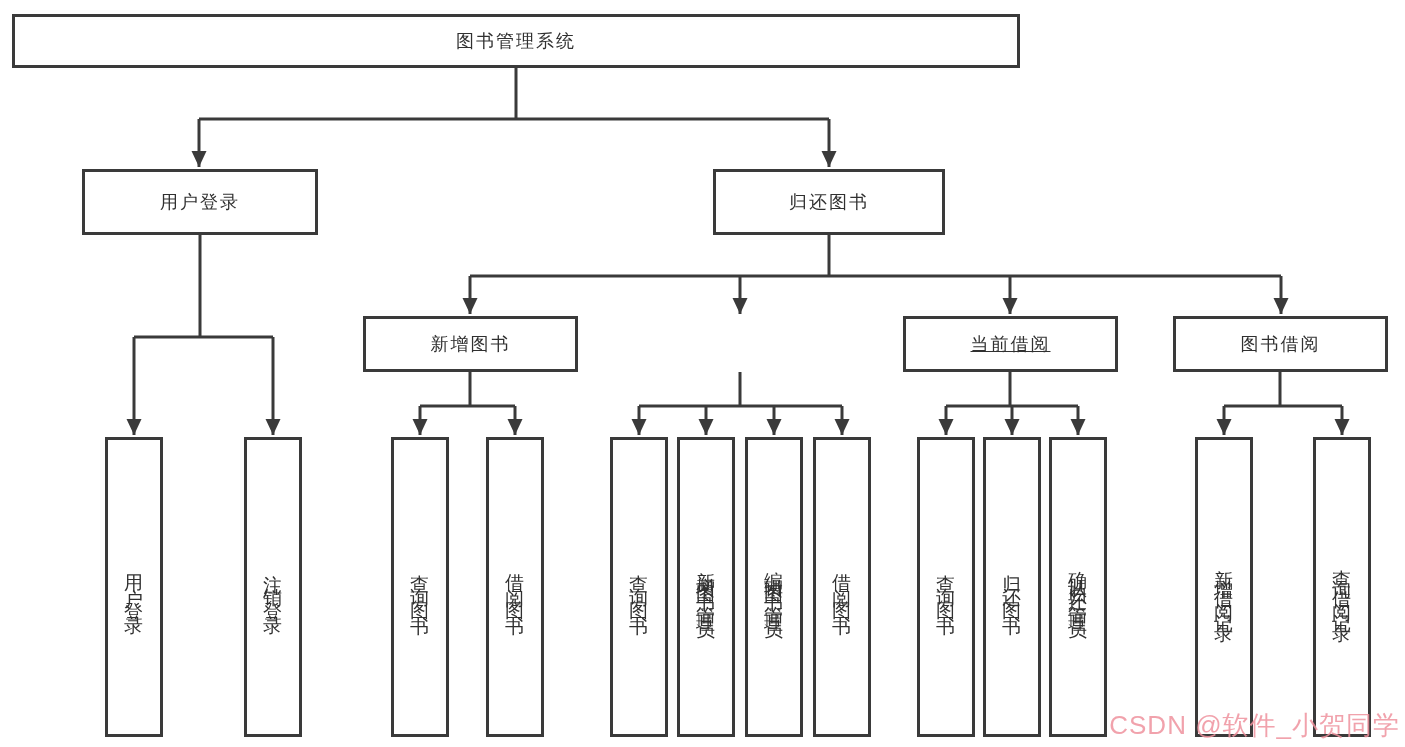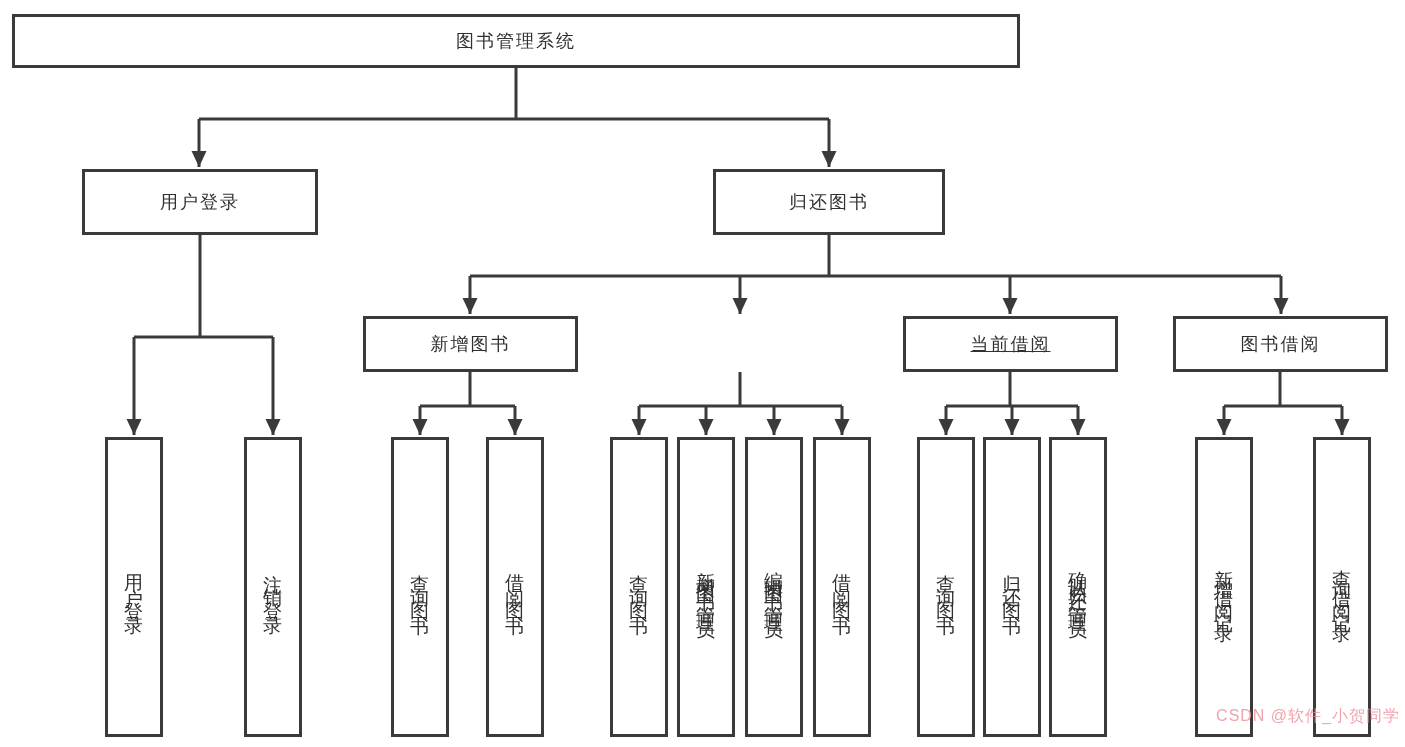--- a/index.html
+++ b/index.html
@@ -39,22 +39,22 @@
     font-size: 19px;
     line-height: 1;
     color: #303030;
   }
   .v4 { letter-spacing: 14px; }
   .v6 { letter-spacing: 11px; }
   .v9 { letter-spacing: 7px; }
   .watermark {
     position: absolute;
     right: 5px;
-    bottom: 20px;
-    font-size: 16px;
+    bottom: 4px;
+    font-size: 26px;
     letter-spacing: 1px;
     color: rgba(238, 146, 158, 0.85);
     z-index: 5;
     white-space: nowrap;
   }
 </style>
 </head>
 <body>
 
 <div class="canvas">

